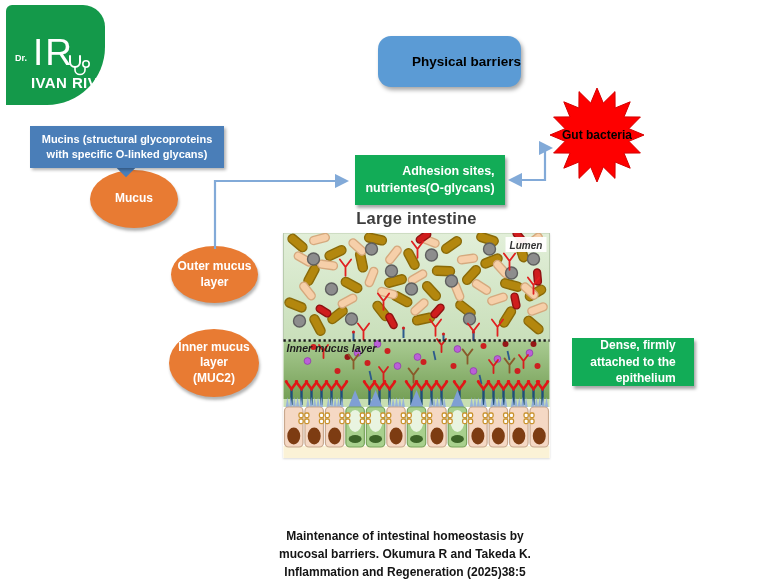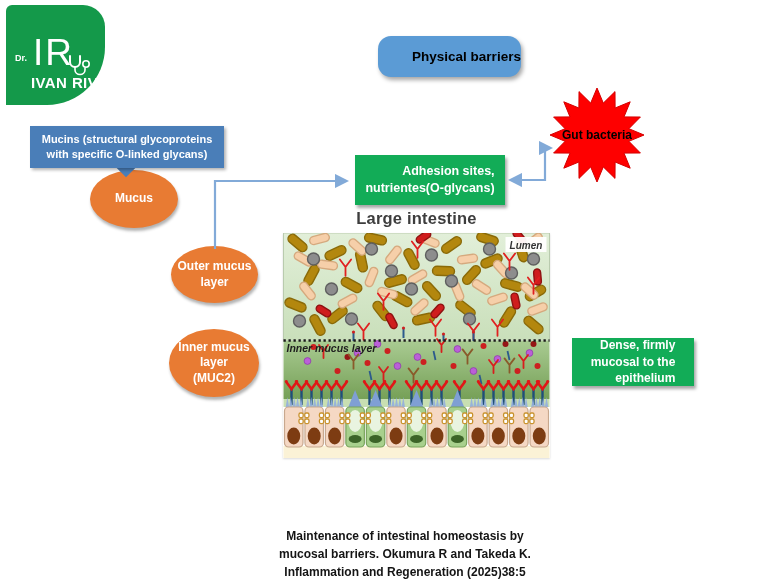--- a/index.html
+++ b/index.html
@@ -11,21 +11,21 @@
   .logo { left:6px; top:5px; width:99px; height:100px; background:var(--c-logo_green);
           border-radius:6px 22px 58px 0; }
   .logo-dr { position:absolute; left:9px; top:48px; color:#fff; font-weight:bold; font-size:9px; }
   .logo-mark { position:absolute; left:27px; top:30px; color:#fff; font-weight:normal;
                font-size:37px; line-height:36px; letter-spacing:2px; }
   .logo-steth { position:absolute; left:60px; top:48px; }
   .logo-name { position:absolute; left:25px; top:69px; color:#fff; font-weight:bold;
                font-size:15px; letter-spacing:.4px; white-space:nowrap; }
 
   
-  .pb-btn { left:378px; top:36px; width:143px; height:41px; border-radius:13px;
+  .pb-btn { left:378px; top:36px; width:143px; height:51px; border-radius:13px;
             background:var(--c-blue); color:#000; font-weight:bold; font-size:13.5px;
             display:flex; align-items:center; justify-content:center;
             box-shadow:2px 3px 4px rgba(0,0,0,.35);padding-left:34px; }
   .mucins { left:30px; top:126px; width:194px; height:42px; background:var(--c-dark_blue);
             color:#fff; font-weight:bold; font-size:11px; text-align:center;
             display:flex; align-items:center; justify-content:center; white-space:pre-line;
             line-height:1.4; box-shadow:2px 2px 3px rgba(0,0,0,.3); z-index:3; }
   .mucins-tail { left:118px; top:158px; width:16px; height:16px; background:var(--c-dark_blue);
                  transform:rotate(45deg); z-index:2; }
   .ellipse { background:var(--c-orange); border-radius:50%; color:#fff; font-weight:bold;
@@ -83,21 +83,21 @@
   <div class="abs ellipse mucus">Mucus</div>
   <div class="abs ellipse outer">Outer mucus
 layer</div>
   <div class="abs ellipse inner">Inner mucus
 layer
 (MUC2)</div>
 
   <div class="abs green-box adhesion">Adhesion sites,
 nutrientes(O-glycans)</div>
   <div class="abs green-box dense">Dense, firmly
-mucosal to the
+attached to the
 epithelium</div>
 
   <div class="abs star-wrap">
     <svg width="96" height="94" viewBox="0 0 96 94">
       <polygon id="star-poly" stroke="#d40000" stroke-width="1" points="48.0,0.0 54.3,15.1 66.0,3.6 66.1,20.0 81.2,13.8 75.0,28.9 91.4,29.0 79.9,40.7 95.0,47.0 79.9,53.3 91.4,65.0 75.0,65.1 81.2,80.2 66.1,74.0 66.0,90.4 54.3,78.9 48.0,94.0 41.7,78.9 30.0,90.4 29.9,74.0 14.8,80.2 21.0,65.1 4.6,65.0 16.1,53.3 1.0,47.0 16.1,40.7 4.6,29.0 21.0,28.9 14.8,13.8 29.9,20.0 30.0,3.6 41.7,15.1" fill="#fe0000"></polygon>
     </svg>
     <div class="star-label">Gut bacteria</div>
   </div>
 
   <svg class="abs connectors" viewBox="0 0 768 588">

